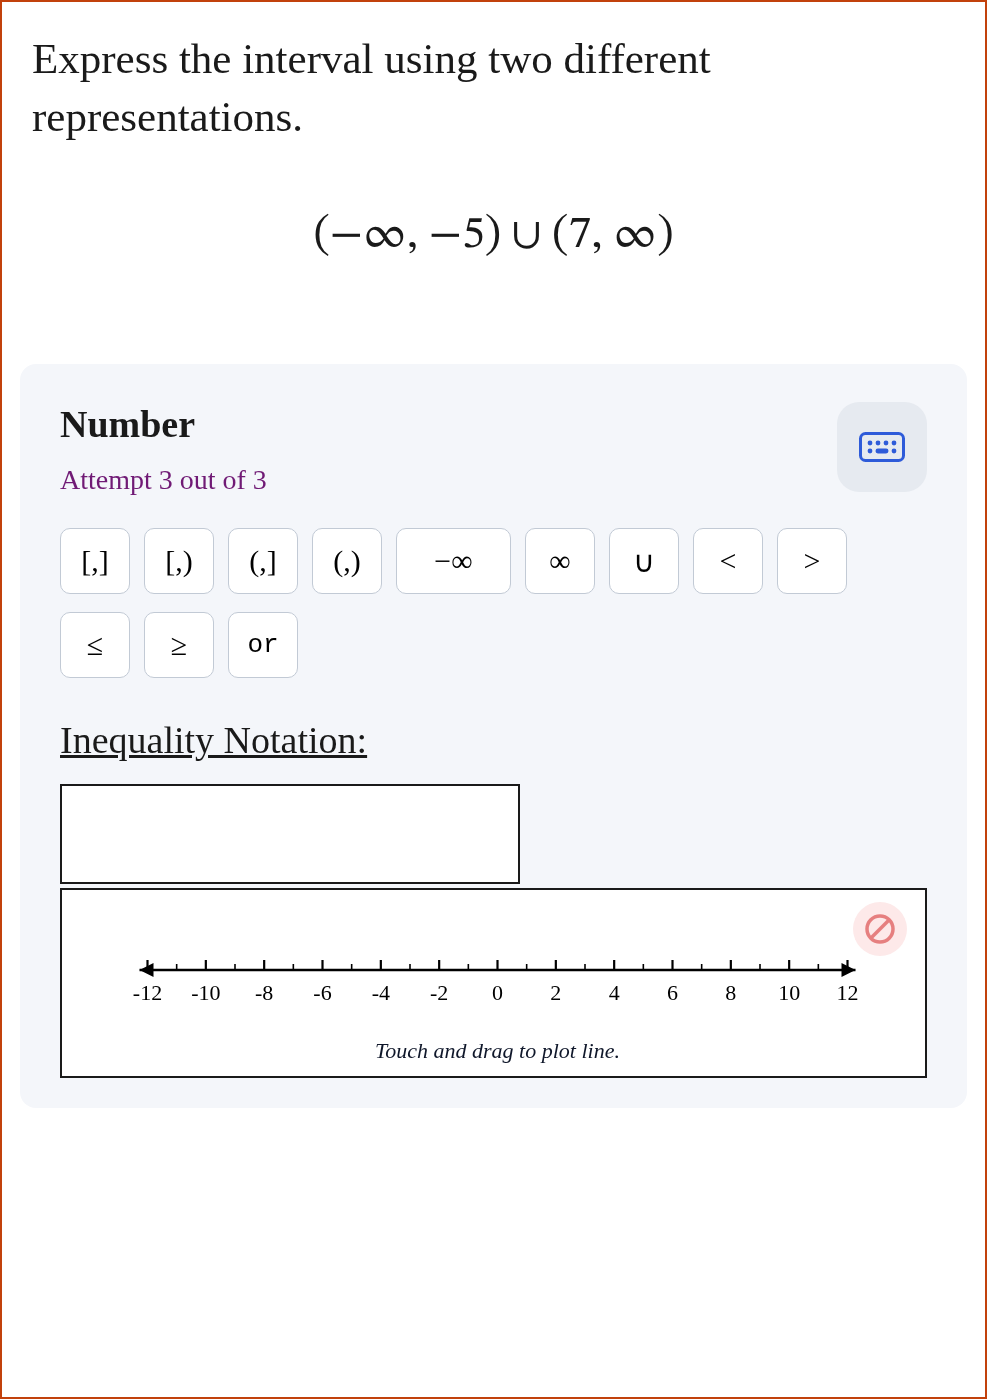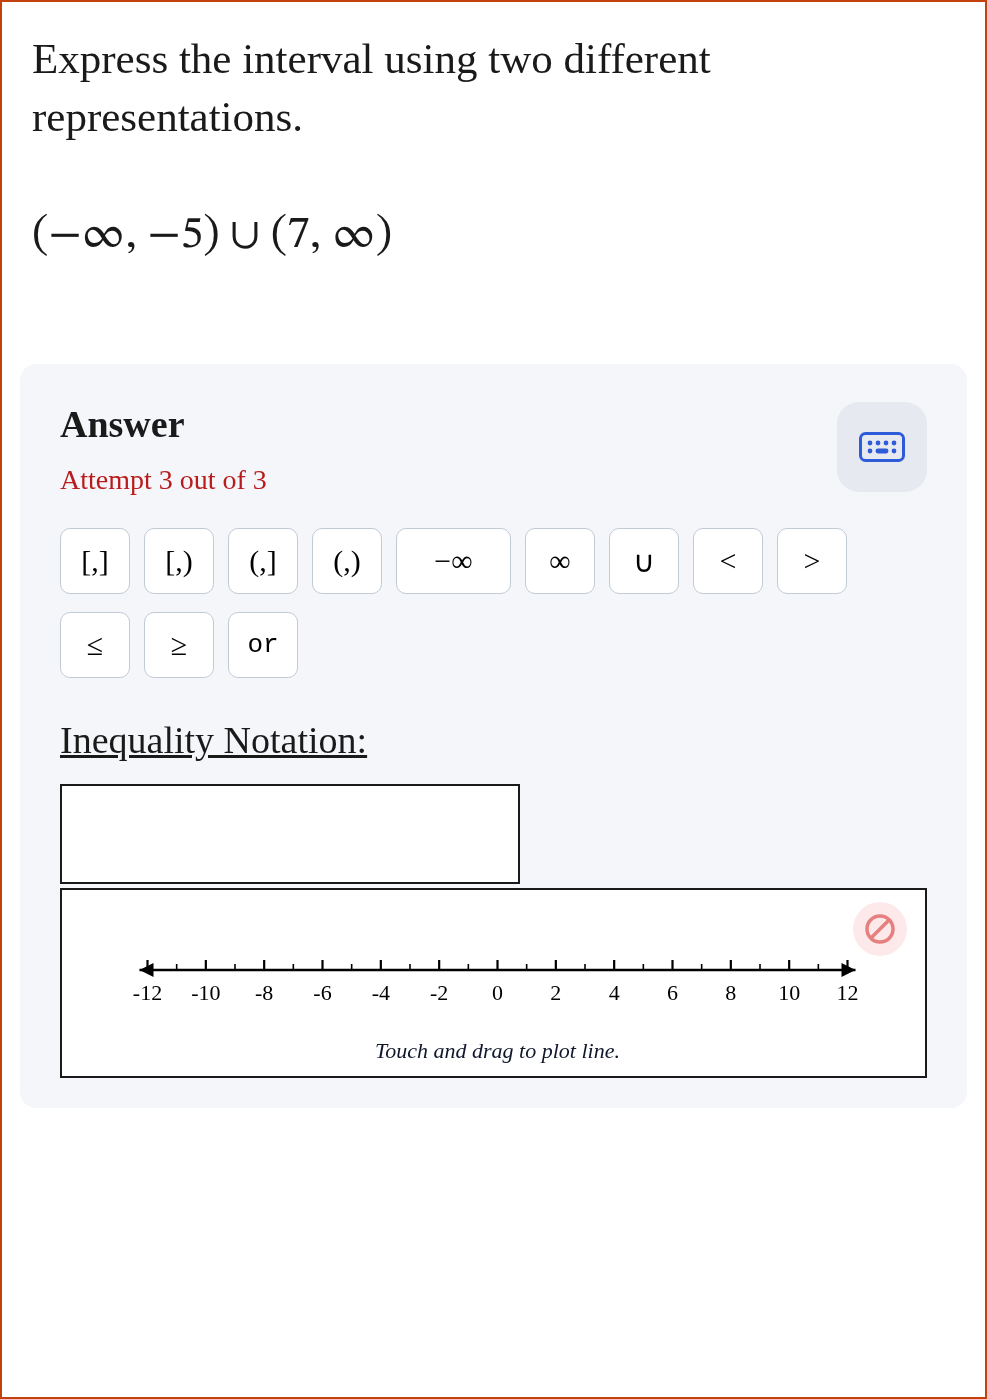--- a/index.html
+++ b/index.html
@@ -20,42 +20,42 @@
   .question-area { padding: 28px 30px 40px 30px; }
   .prompt {
     font-size: 43px;
     line-height: 1.35;
     font-weight: 400;
     margin: 0 0 60px 0;
   }
   .expression {
     font-family: 'Cambria Math', 'STIX Two Math', 'Latin Modern Math', serif;
     font-size: 46px;
-    text-align: left;
+    text-align: center;
     margin-bottom: 60px;
   }
   .answer-panel {
     margin: 0 18px;
     background: #f4f6fa;
     border-radius: 16px;
     padding: 38px 40px 30px 40px;
   }
   .answer-header {
     display: flex;
     justify-content: space-between;
     align-items: flex-start;
   }
   .answer-title {
     font-size: 38px;
     font-weight: 700;
     margin: 0;
   }
   .attempt {
     font-size: 28px;
-    color: #b91c1c;
+    color: #701a75;
     margin-top: 18px;
     margin-bottom: 32px;
   }
   .keypad-btn {
     width: 90px;
     height: 90px;
     background: #e6eaf0;
     border-radius: 22px;
     display: flex;
     align-items: center;
@@ -127,21 +127,21 @@
 
 <div class="outer">
   <div class="question-area">
     <p class="prompt">Express the interval using two different representations.</p>
     <div class="expression">(−∞, −5) ∪ (7, ∞)</div>
   </div>
 
   <div class="answer-panel">
     <div class="answer-header">
       <div>
-        <h2 class="answer-title">Answer</h2>
+        <h2 class="answer-title">Number</h2>
         <div class="attempt">Attempt 3 out of 3</div>
       </div>
       <div class="keypad-btn">
         <svg width="46" height="30" viewBox="0 0 46 30">
           <rect x="1.5" y="1.5" width="43" height="27" rx="5" ry="5" fill="none" stroke="#2e5bd9" stroke-width="3"></rect>
           <circle cx="11" cy="11" r="2.4" fill="#2e5bd9"></circle>
           <circle cx="19" cy="11" r="2.4" fill="#2e5bd9"></circle>
           <circle cx="27" cy="11" r="2.4" fill="#2e5bd9"></circle>
           <circle cx="35" cy="11" r="2.4" fill="#2e5bd9"></circle>
           <circle cx="11" cy="19" r="2.4" fill="#2e5bd9"></circle>

